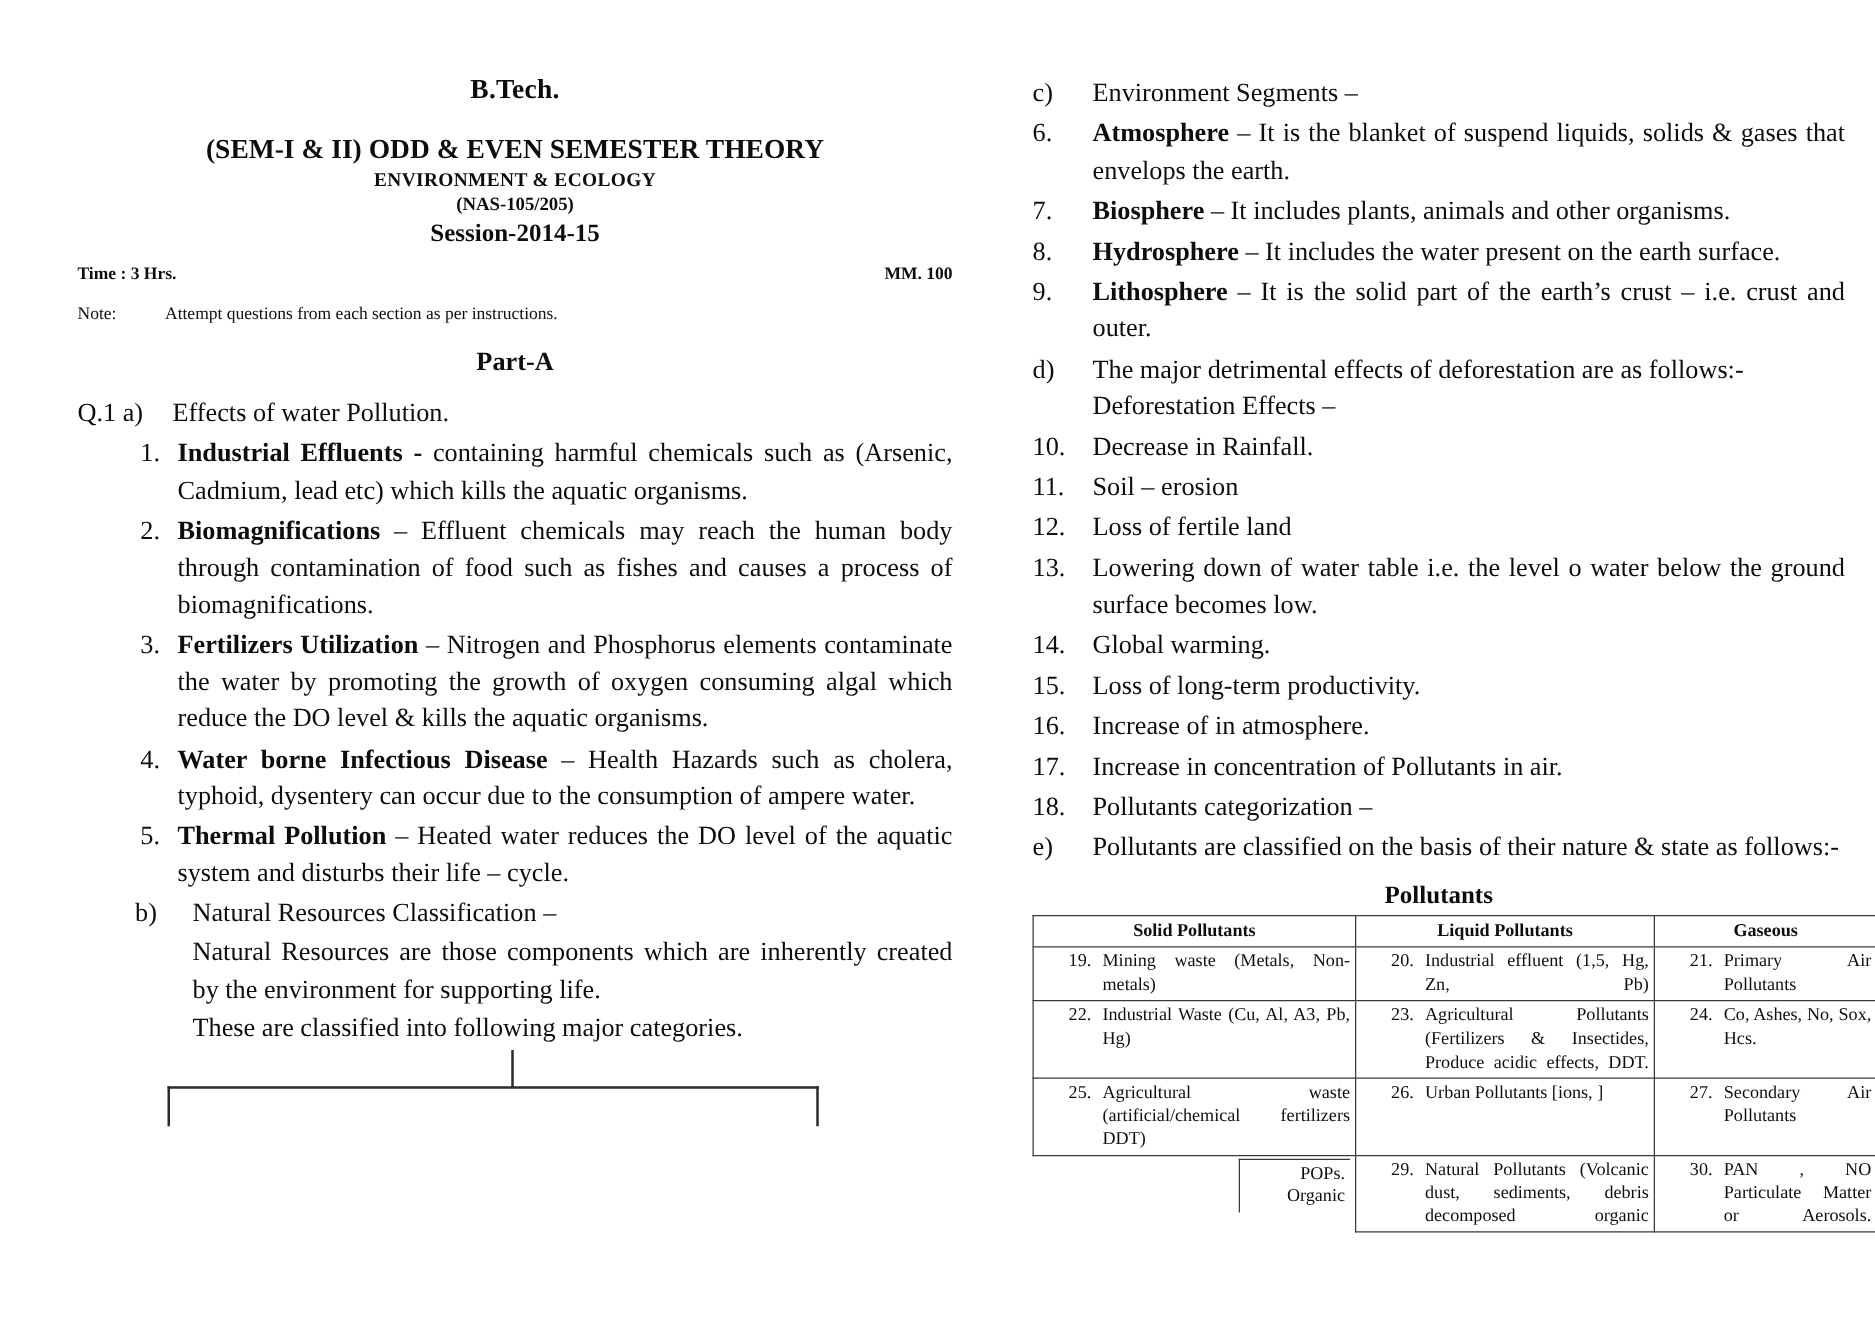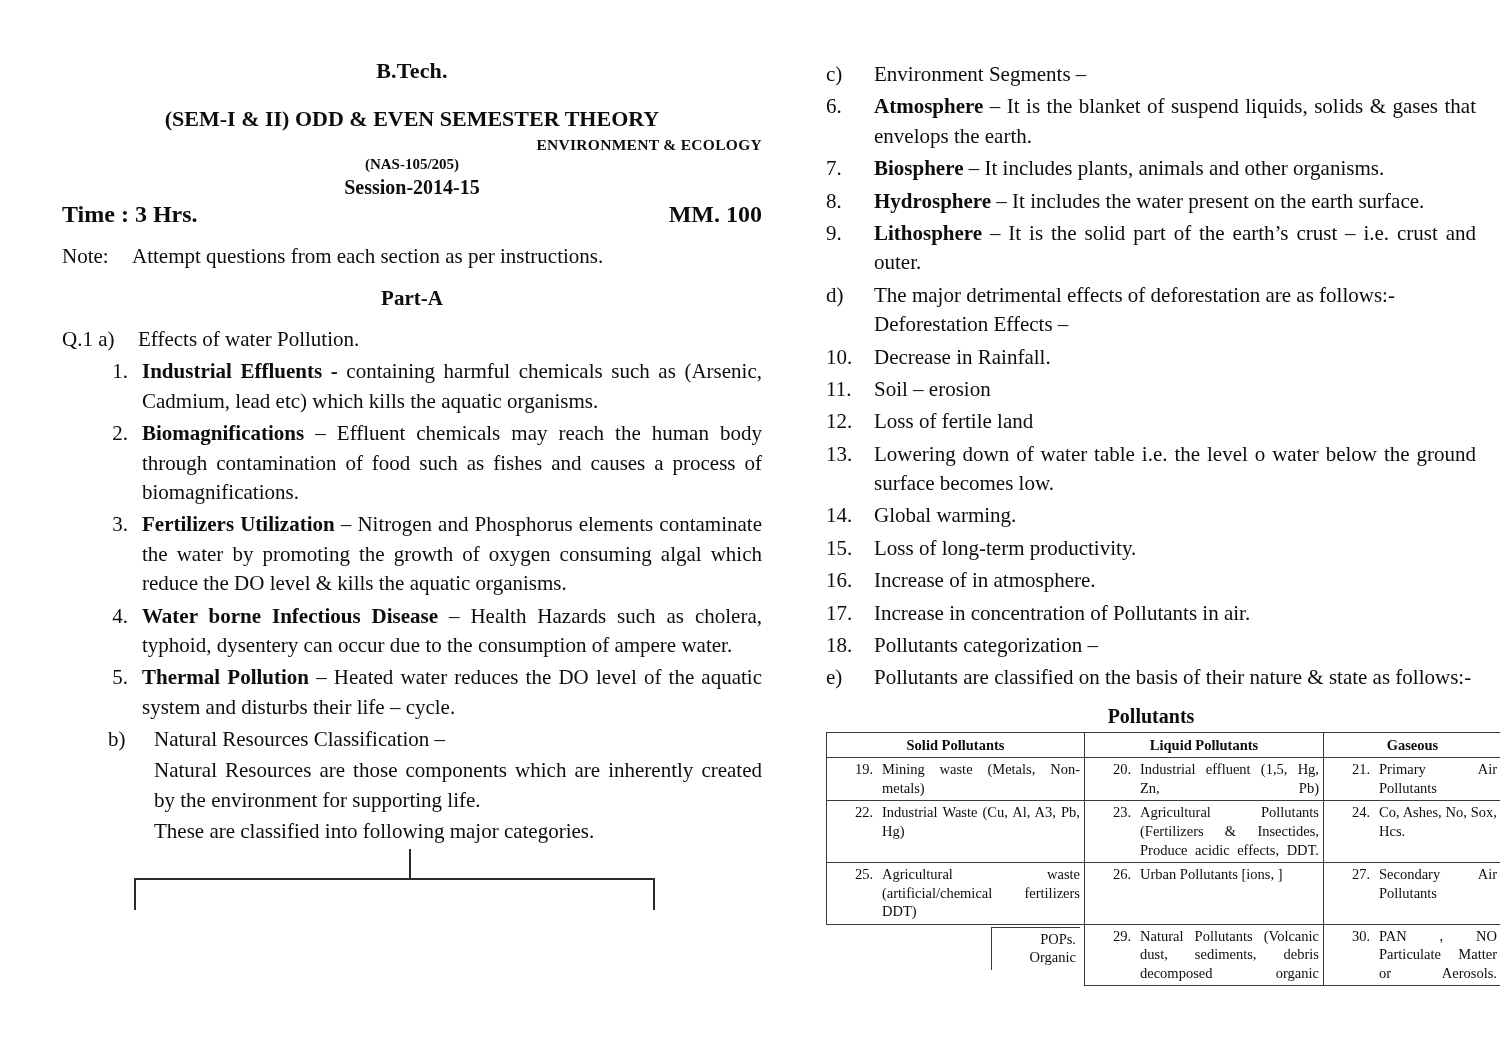--- a/index.html
+++ b/index.html
@@ -36,21 +36,21 @@
     margin-top: 58px;
     letter-spacing: .2px;
   }
   .hdr-sem {
     text-align: center;
     font-weight: bold;
     font-size: 22px;
     margin-top: 22px;
   }
   .hdr-sub {
-    text-align: right;
+    text-align: center;
     font-weight: bold;
     font-size: 15.5px;
     margin-top: 4px;
     letter-spacing: .3px;
   }
   .hdr-code {
     text-align: center;
     font-weight: bold;
     font-size: 15px;
     margin-top: 2px;
@@ -59,26 +59,26 @@
     text-align: center;
     font-weight: bold;
     font-size: 20px;
     margin-top: 3px;
   }
   .timerow {
     display: flex;
     justify-content: space-between;
     align-items: flex-end;
     font-weight: bold;
-    font-size: 24px;
-    margin-top: 2px;
+    font-size: 14px;
+    margin-top: 13px;
   }
   .noterow {
     display: flex;
-    font-size: 21px;
+    font-size: 14px;
     margin-top: 16px;
   }
   .noterow .lbl { width: 70px; flex: 0 0 70px; }
   .part-a {
     text-align: center;
     font-weight: bold;
     font-size: 21px;
     margin-top: 17px;
   }
 

